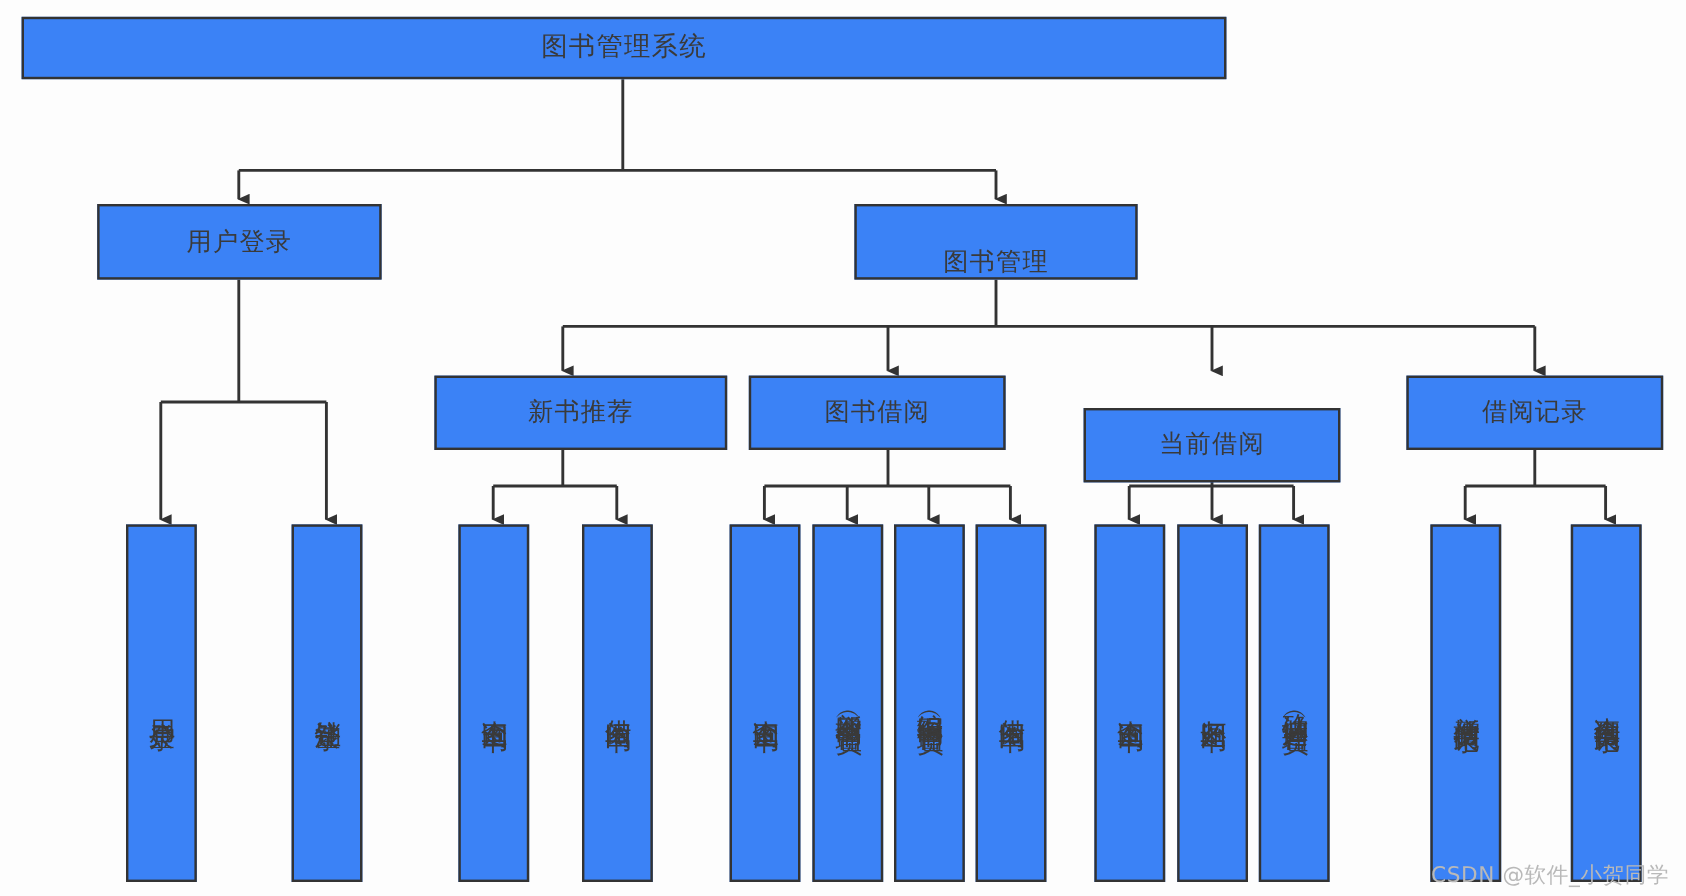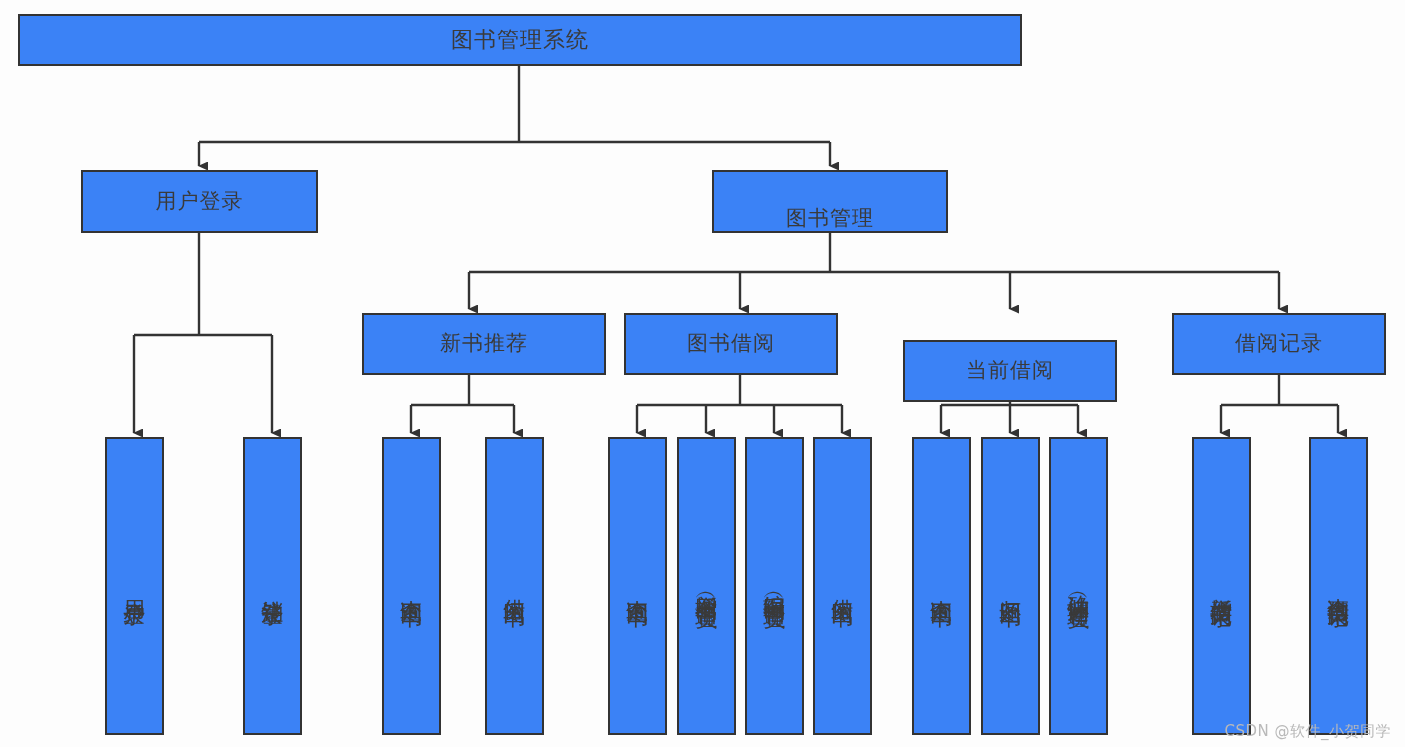--- a/index.html
+++ b/index.html
@@ -55,21 +55,21 @@
     display: block;
     text-align: center;
   }
   #root-node {
     font-size: 22px;
   }
   #watermark {
     position: absolute;
     right: 14px;
     bottom: 6px;
-    font-size: 15px;
+    font-size: 18px;
     color: #b9b9b9;
     letter-spacing: 0.5px;
     white-space: nowrap;
     user-select: none;
   }
 </style>
 </head>
 <body>
 
 <div id="canvas">

